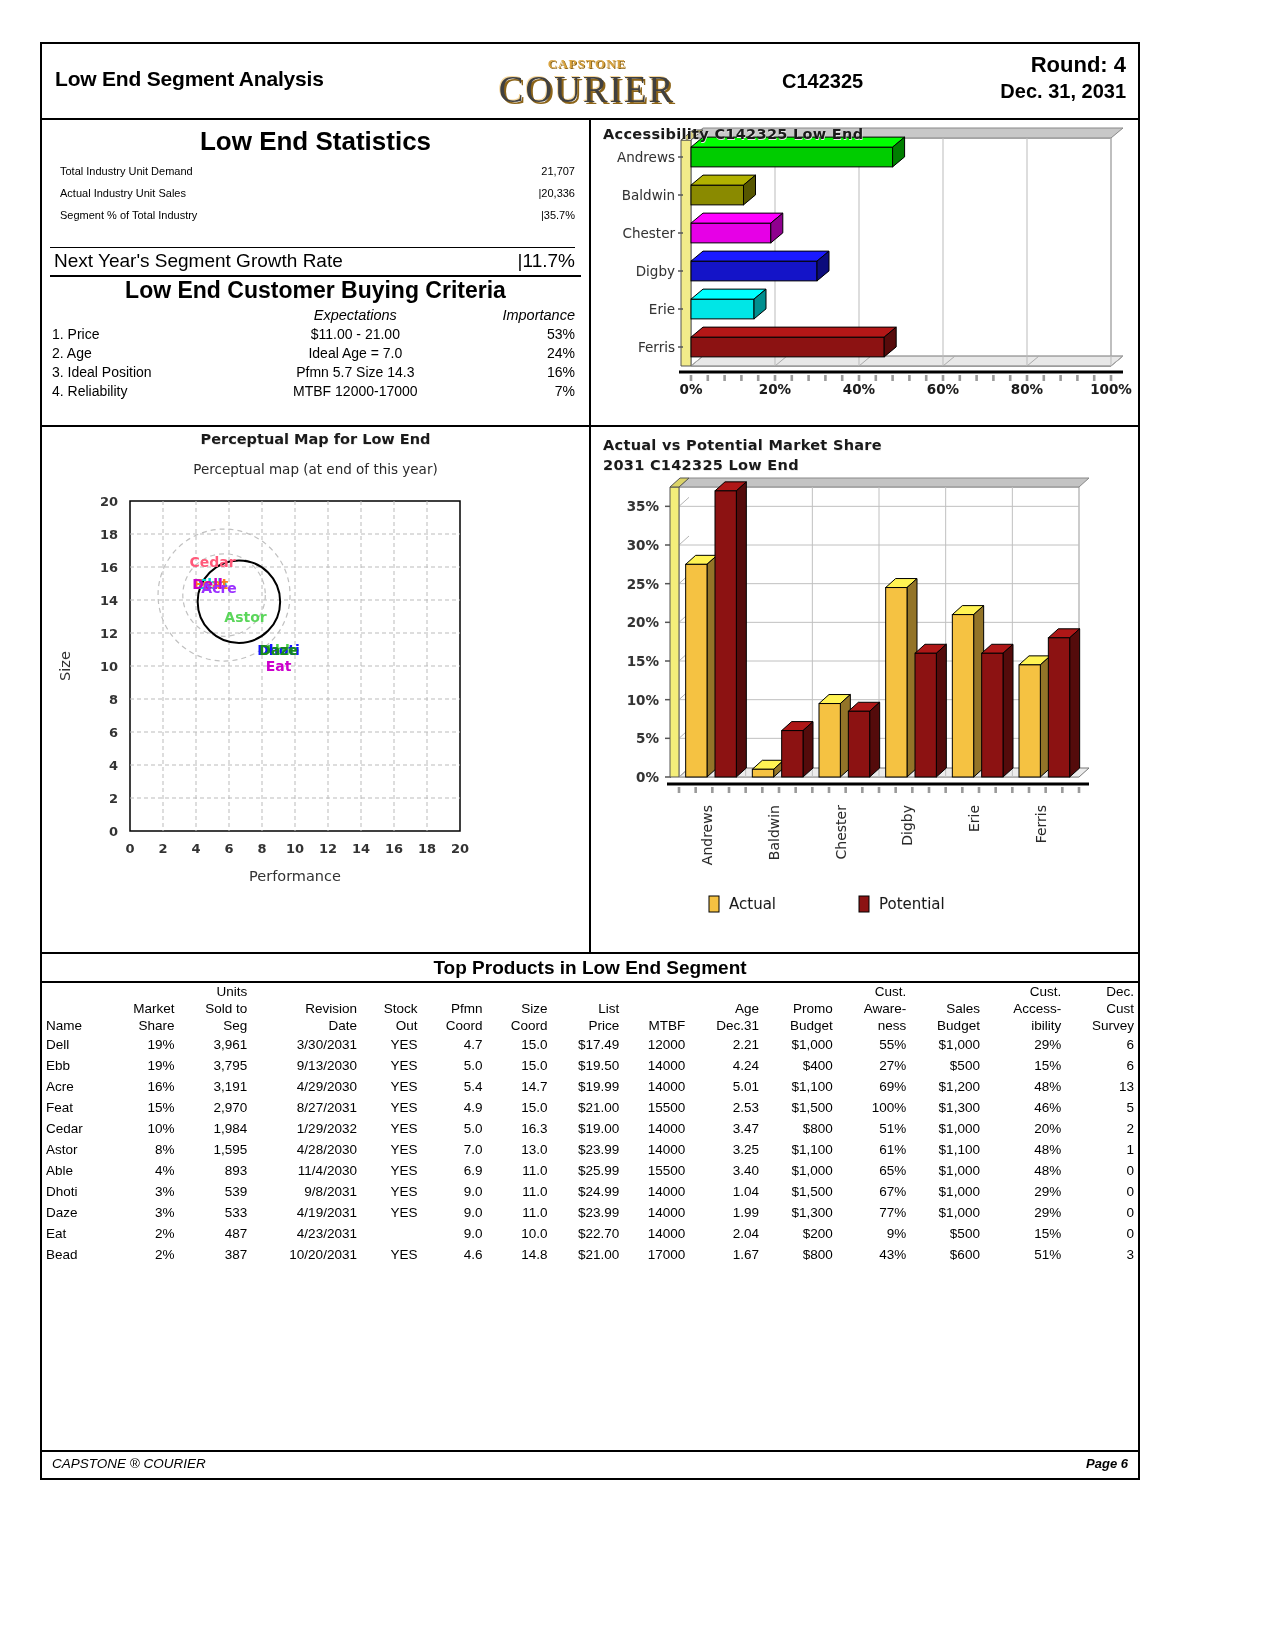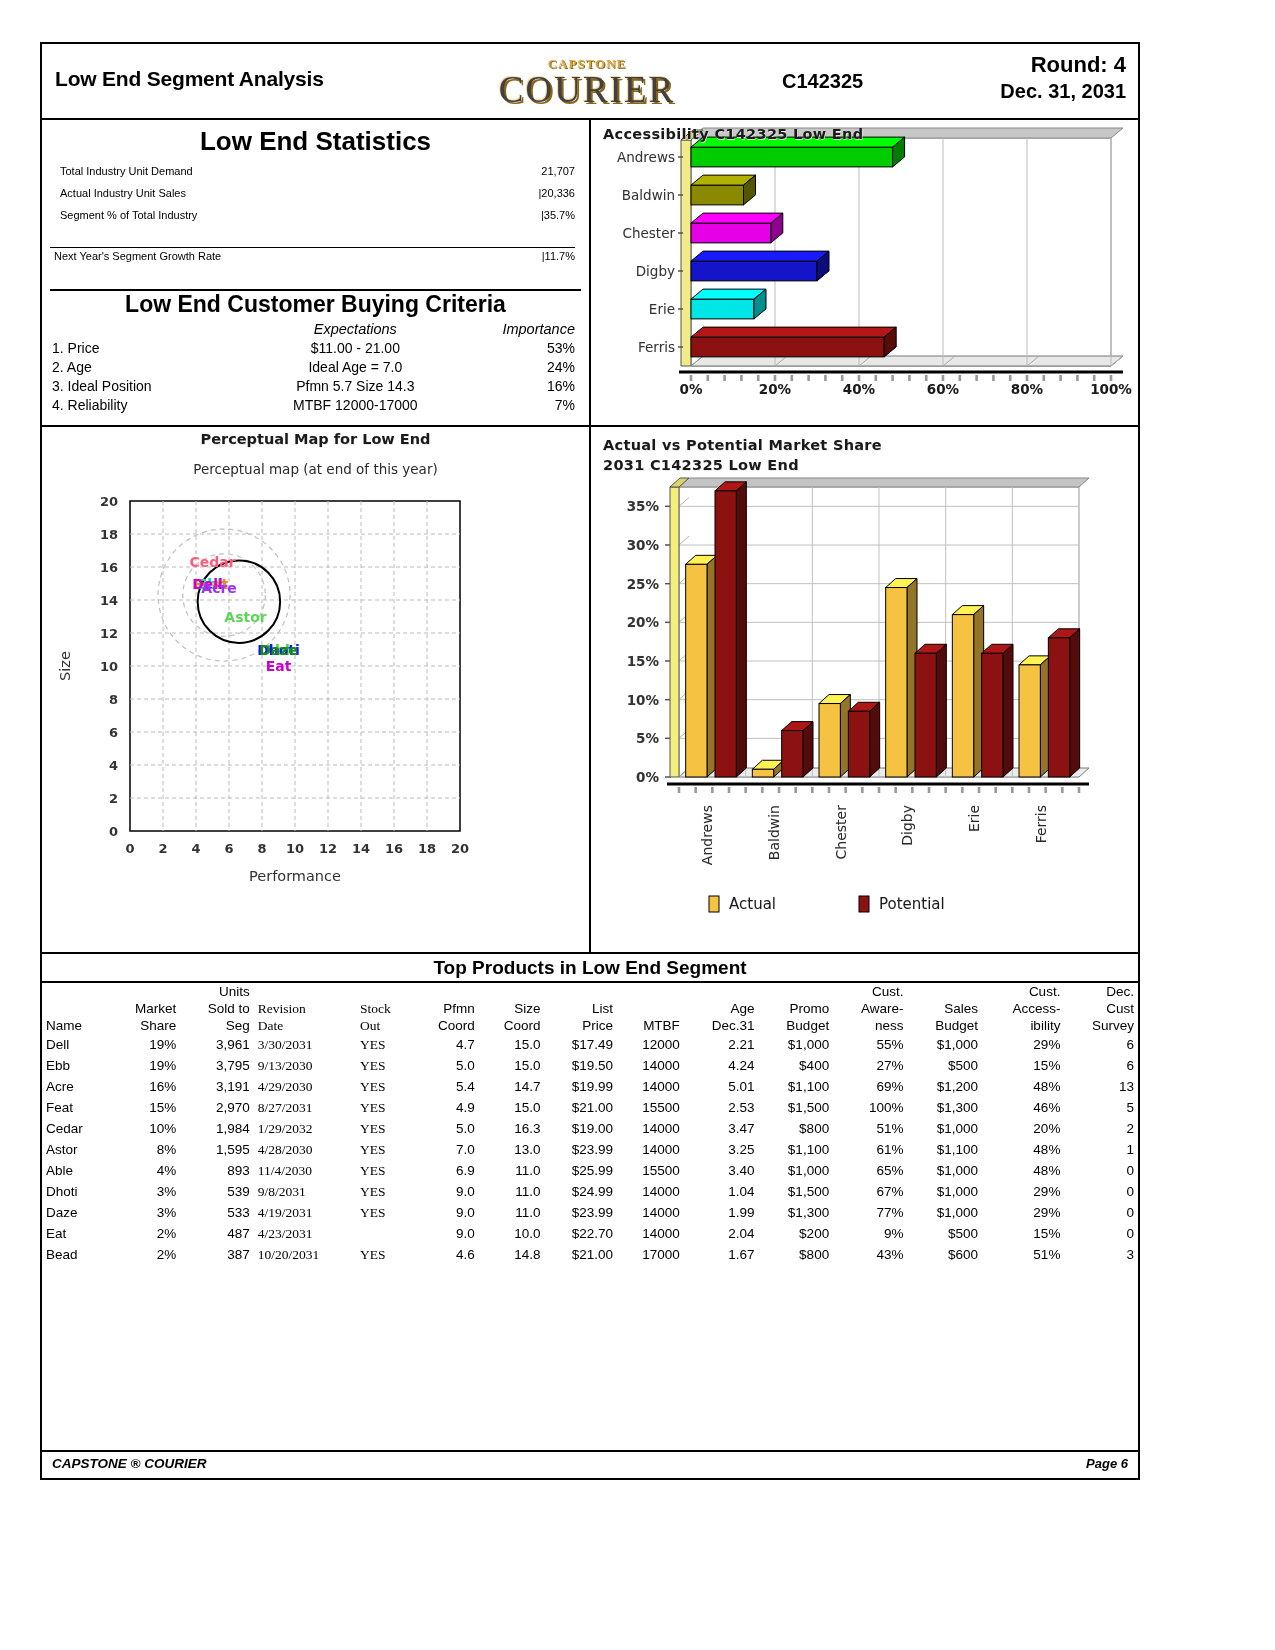--- a/index.html
+++ b/index.html
@@ -23,21 +23,21 @@
   .row-top{position:relative;height:305px;border-bottom:2px solid #000;}
   .cellL{position:absolute;left:0;top:0;width:549px;height:100%;border-right:2px solid #000;box-sizing:border-box;}
   .cellR{position:absolute;left:549px;top:0;right:0;height:100%;}
 
   .sec-title{text-align:center;font-size:26px;font-weight:bold;margin-top:6px;}
   .sec-title2{text-align:center;font-size:23px;font-weight:bold;}
   .stats{margin:8px 14px 0 18px;font-size:11px;}
   .stats .line{position:relative;height:22px;}
   .stats .lbl{position:absolute;left:0;}
   .stats .val{position:absolute;right:0;text-align:right;}
-  .growth{position:relative;margin:16px 14px 0 8px;border-top:1px solid #000;padding-top:16px;height:22px;font-size:11px;}
+  .growth{position:relative;margin:16px 14px 0 8px;border-top:1px solid #000;padding-top:2px;height:22px;font-size:19px;}
   .growth .lbl{position:absolute;left:4px;top:2px;}
   .growth .val{position:absolute;right:0;top:2px;}
   .dblrule{margin:3px 8px 0 8px;border-top:2px solid #000;}
 
   .crit{margin:2px 14px 0 10px;font-size:14px;}
   .crit table{width:100%;border-collapse:collapse;}
   .crit th{font-style:italic;font-weight:normal;font-size:14.5px;padding:1px 0;}
   .crit td{padding:1.5px 0;}
   .crit .c1{text-align:left;width:38%;}
   .crit .c2{text-align:center;width:40%;}
@@ -56,25 +56,25 @@
   .pm-title{text-align:center;font-family:"DejaVu Sans",sans-serif;font-size:14.5px;font-weight:bold;
             color:#1a1a1a;margin-top:4px;text-shadow:.5px .5px 0 #e8e8e8;}
   .pm-sub{text-align:center;font-family:"DejaVu Sans",sans-serif;font-size:13.5px;color:#2a2a2a;margin-top:14px;}
 
   
   .tbl-title{text-align:center;font-size:19px;font-weight:bold;padding:3px 0 2px;border-bottom:2px solid #000;}
   .tbl-wrap{padding:0;}
   table.prod{width:100%;border-collapse:collapse;font-size:13.5px;}
   table.prod th{font-weight:normal;padding:0 4px;line-height:17px;vertical-align:bottom;}
   table.prod td{padding:1px 4px;line-height:19px;white-space:nowrap;}
-  .ta-l{text-align:left;} .ta-r{text-align:right;} .ta-c{text-align:left;font-family:Liberation Serif, serif;}
+  .ta-l{text-align:left;} .ta-r{text-align:right;} .ta-c{text-align:right;}
 
   
   .foot{position:absolute;left:0;right:0;bottom:0;height:26px;border-top:2px solid #000;}
-  .foot .fl{position:absolute;left:10px;top:4px;font-size:13.5px;font-weight:bold;font-style:italic;}
+  .foot .fl{position:absolute;left:10px;top:4px;font-size:13.5px;font-weight:normal;font-style:italic;}
   .foot .fr{position:absolute;right:10px;top:4px;font-size:13px;font-weight:bold;font-style:italic;}
 
   svg{display:block;}
 </style>
 </head>
 <body>
 
 <div class="page">
   <div class="frame">
 

